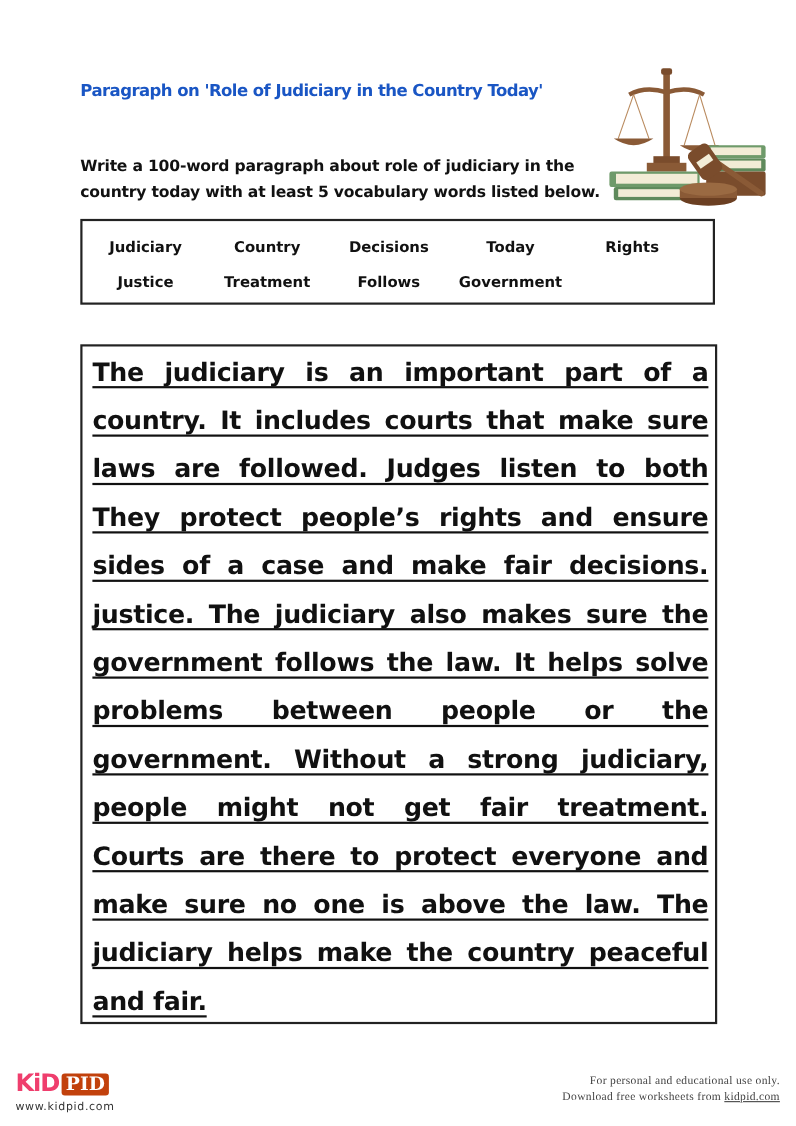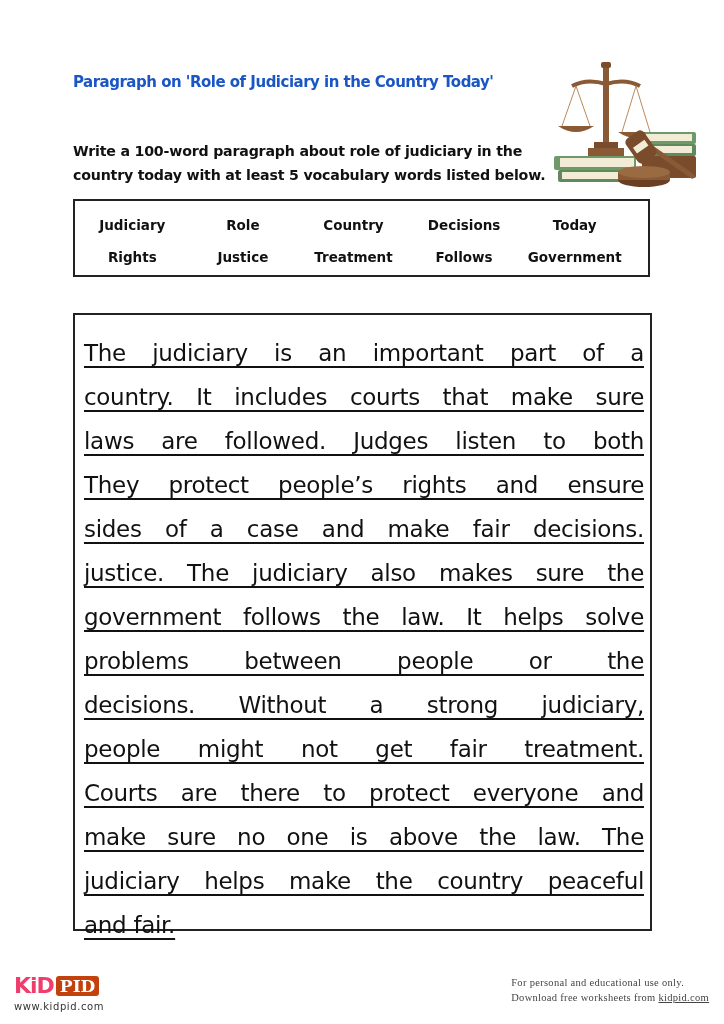--- a/index.html
+++ b/index.html
@@ -4,29 +4,29 @@
 <style>
   html, body { margin: 0; padding: 0; background: #ffffff; }
   body { width: 724px; height: 1024px; position: relative; overflow: hidden; font-family: "DejaVu Sans", sans-serif; color: #111; }
   .title { position: absolute; left: 73px; top: 66px; width: 470px; font-family: "DejaVu Sans", sans-serif; font-weight: bold; font-size: 15px; line-height: 33px; color: #1a56c4; letter-spacing: -0.5px; }
   .subtitle { position: absolute; left: 73px; top: 139px; width: 480px; font-weight: bold; font-size: 14.2px; line-height: 24px; color: #111; letter-spacing: -0.2px; }
   .illustration { position: absolute; left: 552px; top: 48px; width: 150px; height: 145px; }
   .vocab { position: absolute; left: 73px; top: 199px; width: 577px; height: 78px; border: 2px solid #222; box-sizing: border-box; }
   .vocab-grid { display: grid; grid-template-columns: repeat(5, 1fr); grid-template-rows: 32px 32px; padding-top: 8px; padding-left: 2px; padding-right: 18px; }
   .vocab-word { text-align: center; font-weight: bold; font-size: 13.5px; line-height: 32px; color: #111; }
   .para-box { position: absolute; left: 73px; top: 313px; width: 579px; height: 618px; border: 2px solid #222; box-sizing: border-box; }
-  .para { position: absolute; left: 9px; top: 16px; width: 560px; }
+  .para { position: absolute; left: 9px; top: 2px; width: 560px; font-weight: bold; }
   .para-line { display: block; height: 44px; line-height: 44px; font-family: "DejaVu Sans", sans-serif; font-size: 23px; color: #111; text-decoration: underline; text-decoration-thickness: 2px; text-underline-offset: 5px; white-space: nowrap; text-align-last: justify; text-align: justify; letter-spacing: -0.3px; }
   .para-line.last { text-align-last: left; }
   .logo { position: absolute; left: 14px; top: 974px; }
   .logo-row { display: flex; align-items: center; }
   .logo-kid { font-family: "DejaVu Sans", sans-serif; font-weight: bold; font-size: 22px; color: #ef3e6d; letter-spacing: -1px; line-height: 24px; }
   .logo-pid { margin-left: 2px; background: #c2410c; color: #fff; font-family: "DejaVu Serif", serif; font-weight: bold; font-size: 17px; line-height: 20px; padding: 0 4px; border-radius: 3px; }
   .logo-url { font-family: "DejaVu Sans", sans-serif; font-size: 10px; color: #333; margin-top: 3px; letter-spacing: 0.6px; }
-  .footer-note { position: absolute; right: 15px; top: 975px; font-family: "Liberation Serif", serif; font-size: 10.5px; line-height: 15px; color: #444; letter-spacing: 0.3px; }
+  .footer-note { position: absolute; right: 15px; top: 975px; text-align: right; font-family: "Liberation Serif", serif; font-size: 10.5px; line-height: 15px; color: #444; letter-spacing: 0.3px; }
   .footer-note .link { text-decoration: underline; }
 </style>
 </head>
 <body>
 
 <div class="title">Paragraph on 'Role of Judiciary in the Country Today'</div>
 <div class="subtitle">
   <div>Write a 100-word paragraph about role of judiciary in the</div>
   <div>country today with at least 5 vocabulary words listed below.</div>
 </div>
@@ -67,21 +67,20 @@
 
     <line x1="100" y1="100" x2="140" y2="128" stroke="#8a5a36" stroke-width="5" stroke-linecap="round"></line>
     <rect x="78" y="84" width="22" height="30" rx="5" transform="rotate(-35 89 99)" fill="#7a4c2c"></rect>
     <rect x="82" y="95" width="14" height="7" transform="rotate(-35 89 99)" fill="#f2ecd6"></rect>
   </svg>
 </div>
 
 <div class="vocab">
   <div class="vocab-grid">
     <div class="vocab-word">Judiciary</div>
-    <div class="vocab-word">Role</div>
     <div class="vocab-word">Country</div>
     <div class="vocab-word">Decisions</div>
     <div class="vocab-word">Today</div>
     <div class="vocab-word">Rights</div>
     <div class="vocab-word">Justice</div>
     <div class="vocab-word">Treatment</div>
     <div class="vocab-word">Follows</div>
     <div class="vocab-word">Government</div>
   </div>
 </div>
@@ -89,21 +88,21 @@
 <div class="para-box">
   <div class="para">
     <span class="para-line">The judiciary is an important part of a</span>
     <span class="para-line">country. It includes courts that make sure</span>
     <span class="para-line">laws are followed. Judges listen to both</span>
     <span class="para-line">They protect people’s rights and ensure</span>
     <span class="para-line">sides of a case and make fair decisions.</span>
     <span class="para-line">justice. The judiciary also makes sure the</span>
     <span class="para-line">government follows the law. It helps solve</span>
     <span class="para-line">problems between people or the</span>
-    <span class="para-line">decisions. Without a strong judiciary,</span>
+    <span class="para-line">government. Without a strong judiciary,</span>
     <span class="para-line">people might not get fair treatment.</span>
     <span class="para-line">Courts are there to protect everyone and</span>
     <span class="para-line">make sure no one is above the law. The</span>
     <span class="para-line">judiciary helps make the country peaceful</span>
     <span class="para-line last">and fair.</span>
   </div>
 </div>
 
 <div class="logo">
   <div class="logo-row">

